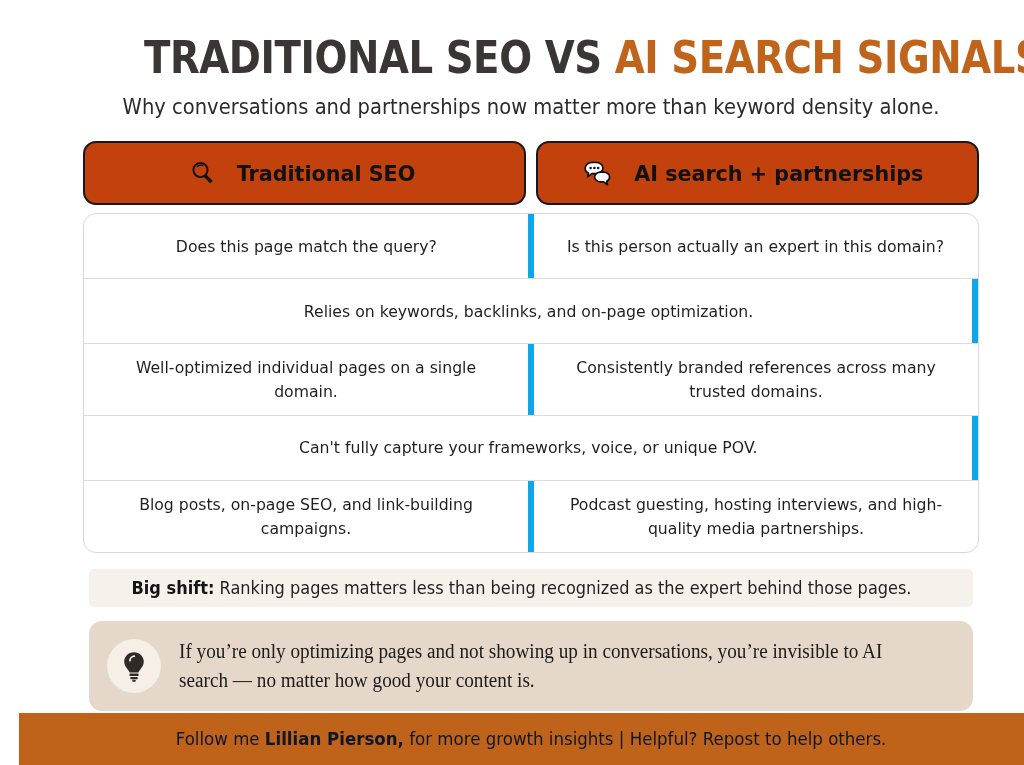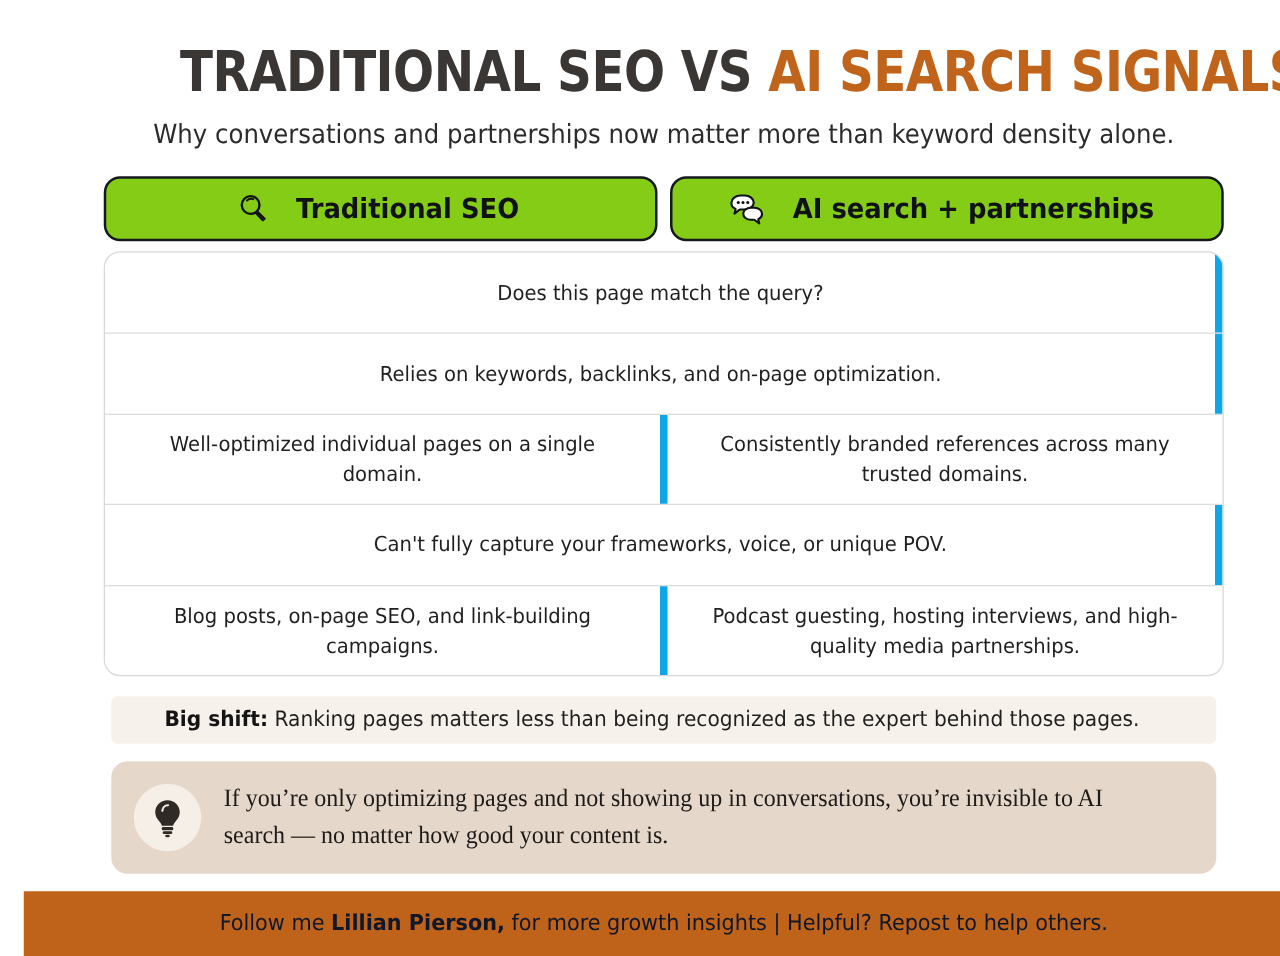--- a/index.html
+++ b/index.html
@@ -57,24 +57,24 @@
 
   
   .pills {
     display: flex;
     gap: 10px;
     padding: 22px 64px 0 64px;
     box-sizing: border-box;
   }
   .pill {
     flex: 1 1 0;
-    height: 52px;
+    height: 64px;
     border: 2.5px solid #15181c;
     border-radius: 13px;
-    background: #84cc16;
+    background: #c2410c;
     display: flex;
     align-items: center;
     justify-content: center;
     gap: 13px;
     box-sizing: border-box;
   }
   .pill-label {
     font-family: "DejaVu Sans", sans-serif;
     font-weight: bold;
     font-size: 22px;
@@ -235,20 +235,23 @@
     </div>
 
   </div>
 
   <div class="table-wrap">
     <div class="table">
 
       <div class="row">
         <div class="cell left">
             <span>Does this page match the query?</span>
+          </div>
+        <div class="cell">
+            <span>Is this person actually an expert in this domain?</span>
           </div>
       </div>
 
       <div class="row">
         <div class="cell left">
             <span>Relies on keywords, backlinks, and on-page optimization.</span>
           </div>
       </div>
 
       <div class="row">

